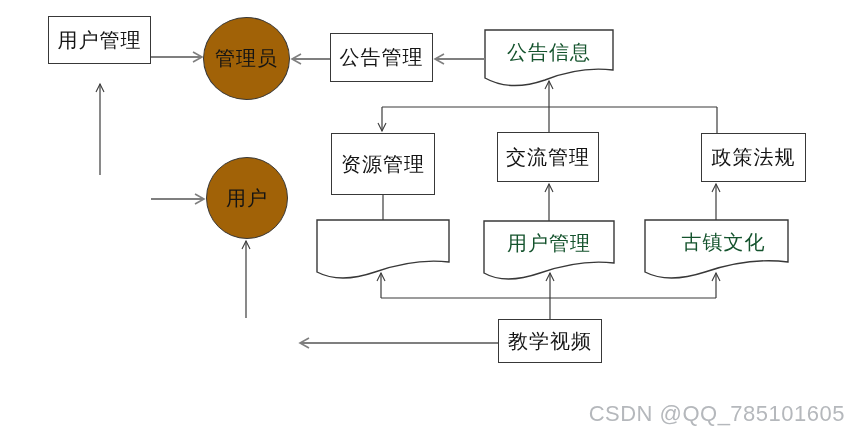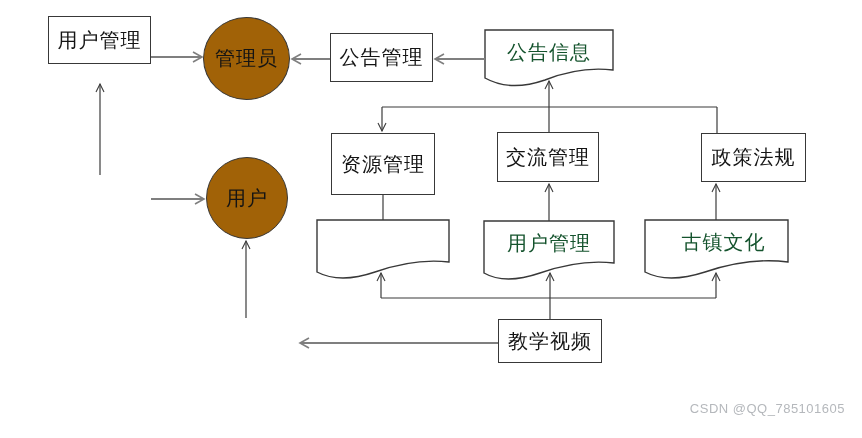--- a/index.html
+++ b/index.html
@@ -32,21 +32,21 @@
   .doc-label{
     position:absolute;
     display:flex;align-items:center;justify-content:center;
     color:#14532d;font-size:20px;letter-spacing:1px;
     z-index:1;white-space:nowrap;
   }
   .watermark{
     position:absolute;
     right:17px;top:401px;
     font-family:"Liberation Sans","DejaVu Sans",sans-serif;
-    font-size:13px;
+    font-size:22px;
     color:#b5b8bc;
     letter-spacing:0.5px;
     z-index:2;
     white-space:nowrap;
   }
 </style>
 </head>
 <body>
 
 <div class="stage">

